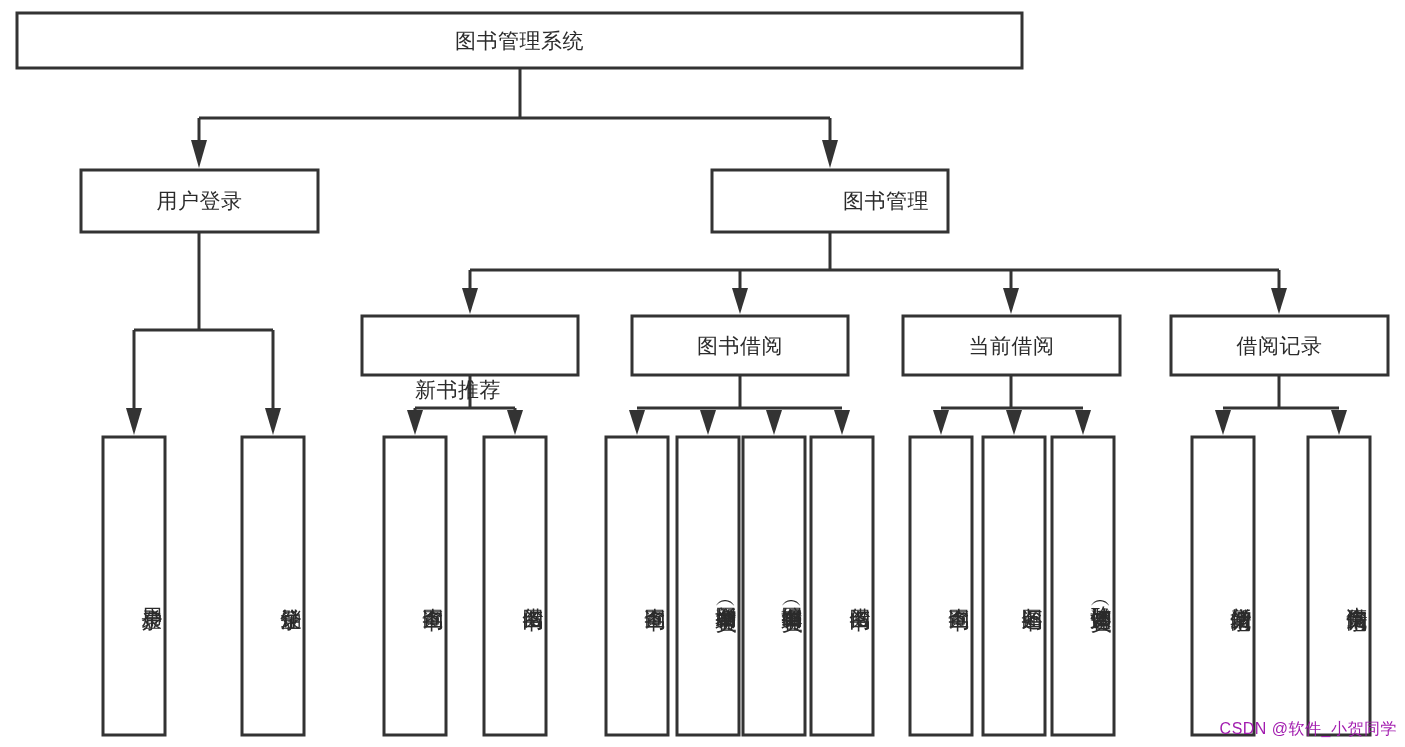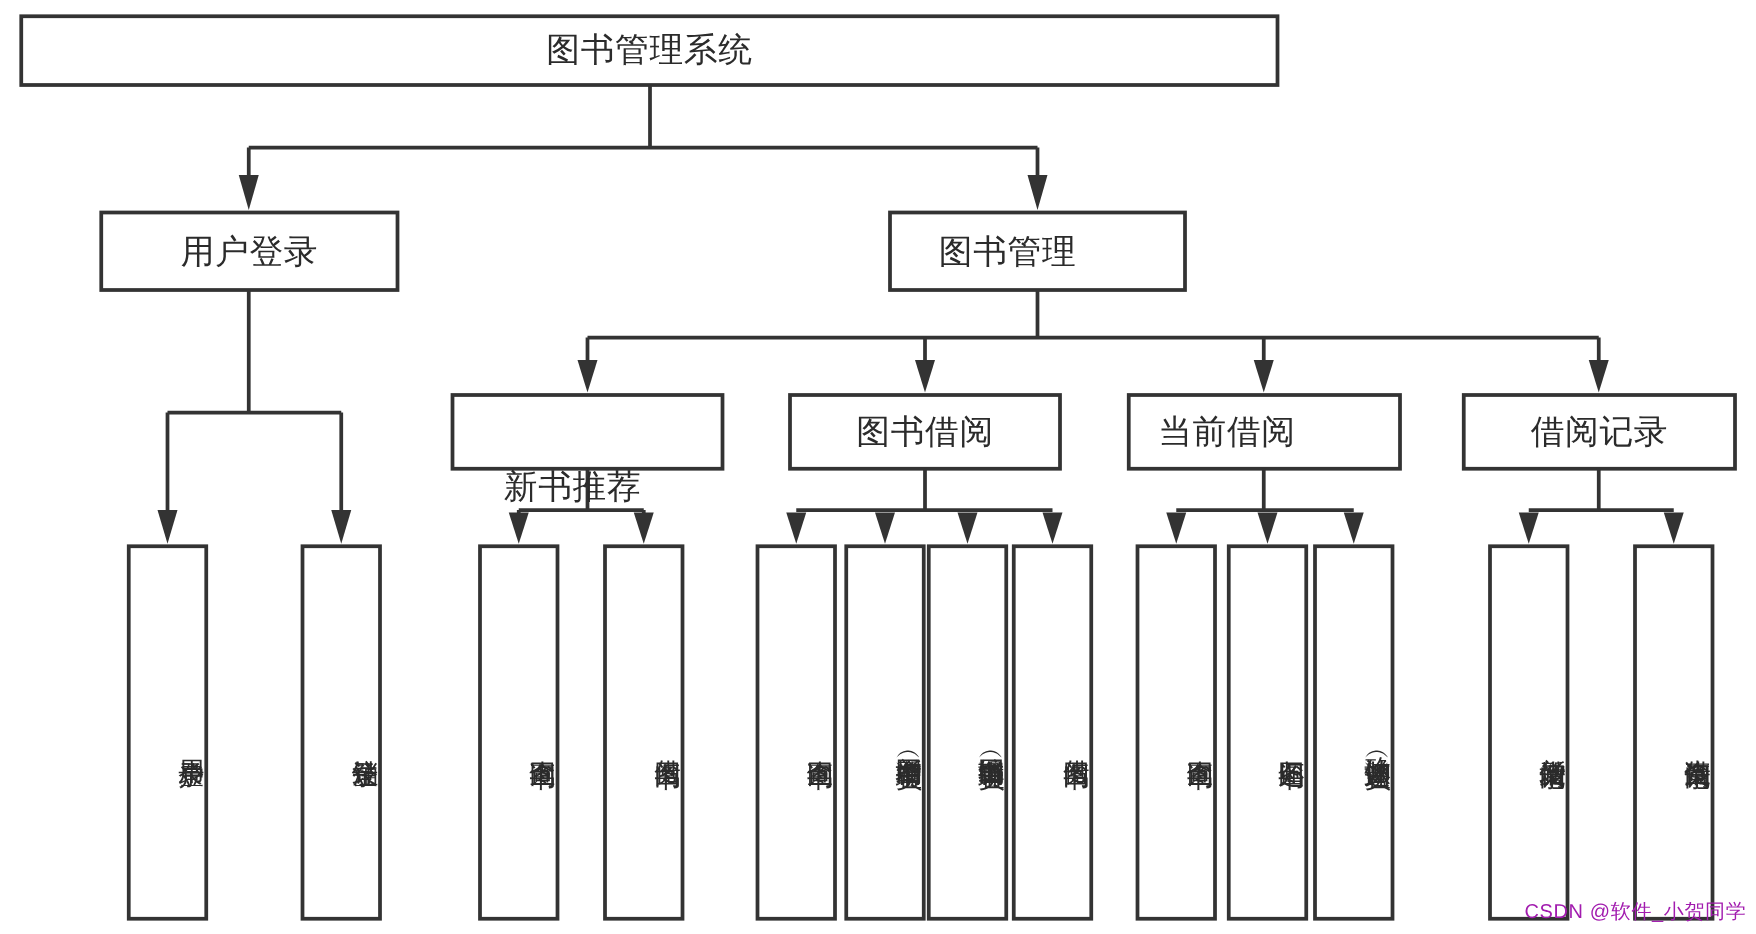--- a/index.html
+++ b/index.html
@@ -39,21 +39,21 @@
   .arrow-head {
     fill: #333333;
     stroke: none;
   }
   .node-label-h {
     position: absolute;
     display: flex;
     align-items: center;
     justify-content: center;
     color: #2b2b2b;
-    font-size: 27px;
+    font-size: 21px;
     line-height: 1.2;
     letter-spacing: 0.5px;
     white-space: nowrap;
     pointer-events: none;
   }
   .node-label-v {
     position: absolute;
     display: flex;
     align-items: center;
     justify-content: center;
@@ -162,27 +162,27 @@
       <polygon class="arrow-head" points="1215,410 1231,410 1223,435"></polygon>
       <polygon class="arrow-head" points="1331,410 1347,410 1339,435"></polygon>
     </g>
   </svg>
 
   <div id="labels-layer">
       <div class="node-label-h" style="left: 17px; top: 13px; width: 1005px; height: 55px;">图书管理系统</div>
       <div class="node-hit" style="left: 17px; top: 13px; width: 1005px; height: 55px;"></div>
       <div class="node-label-h" style="left: 81px; top: 170px; width: 237px; height: 62px;">用户登录</div>
       <div class="node-hit" style="left: 81px; top: 170px; width: 237px; height: 62px;"></div>
-      <div class="node-label-h" style="left: 676px; top: 170px; width: 260px; height: 62px;">图书管理</div>
+      <div class="node-label-h" style="left: 712px; top: 170px; width: 260px; height: 62px; padding-left: 44px;">图书管理</div>
       <div class="node-hit" style="left: 712px; top: 170px; width: 236px; height: 62px;"></div>
       <div class="node-label-h" style="left: 350px; top: 316px; width: 216px; height: 59px; margin-top: 44px;">新书推荐</div>
       <div class="node-hit" style="left: 362px; top: 316px; width: 216px; height: 59px;"></div>
       <div class="node-label-h" style="left: 632px; top: 316px; width: 216px; height: 59px; border-radius: 15px;">图书借阅</div>
       <div class="node-hit" style="left: 632px; top: 316px; width: 216px; height: 59px;"></div>
-      <div class="node-label-h" style="left: 873px; top: 316px; width: 217px; height: 59px;">当前借阅</div>
+      <div class="node-label-h" style="left: 903px; top: 316px; width: 217px; height: 59px;">当前借阅</div>
       <div class="node-hit" style="left: 903px; top: 316px; width: 217px; height: 59px;"></div>
       <div class="node-label-h" style="left: 1171px; top: 316px; width: 217px; height: 59px; text-align: center;">借阅记录</div>
       <div class="node-hit" style="left: 1171px; top: 316px; width: 217px; height: 59px;"></div>
       <div class="node-label-v" style="left: 103px; top: 437px; width: 62px; height: 298px; align-items: flex-start; padding-top: 14px; box-sizing: border-box;">用户登录</div>
       <div class="node-hit" style="left: 103px; top: 437px; width: 62px; height: 298px;"></div>
       <div class="node-label-v" style="left: 242px; top: 437px; width: 62px; height: 298px; align-items: flex-start; padding-top: 14px; box-sizing: border-box;">注销登录</div>
       <div class="node-hit" style="left: 242px; top: 437px; width: 62px; height: 298px;"></div>
       <div class="node-label-v" style="left: 384px; top: 437px; width: 62px; height: 298px; align-items: flex-start; padding-top: 14px; box-sizing: border-box;">查询图书</div>
       <div class="node-hit" style="left: 384px; top: 437px; width: 62px; height: 298px;"></div>
       <div class="node-label-v" style="left: 484px; top: 437px; width: 62px; height: 298px; align-items: flex-start; padding-top: 14px; box-sizing: border-box;">借阅图书</div>

